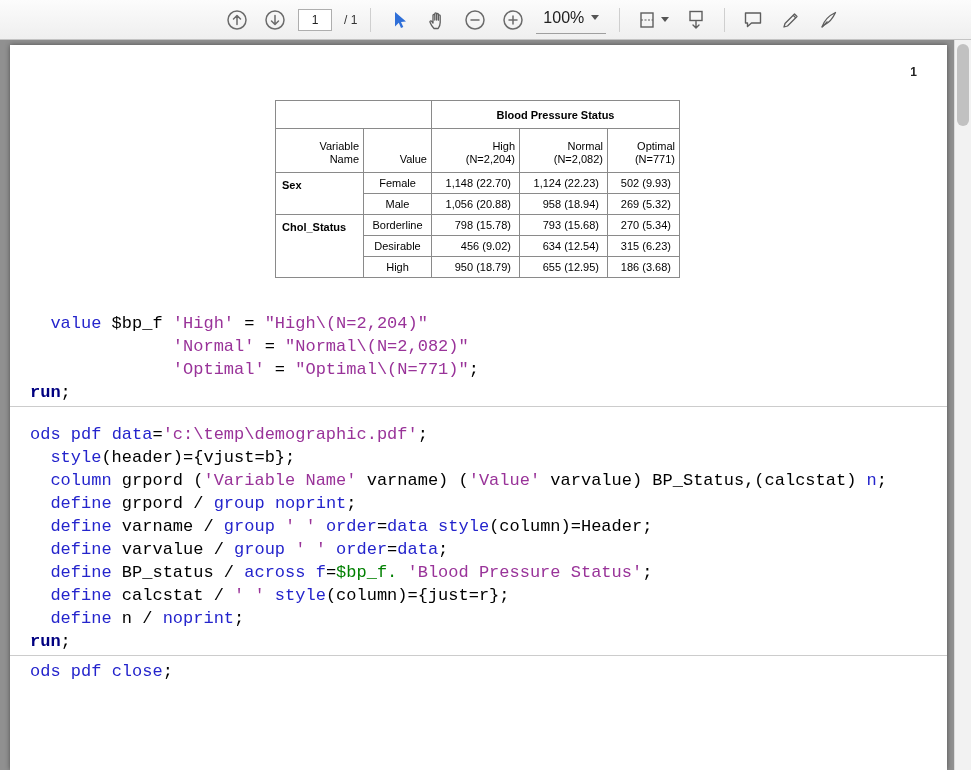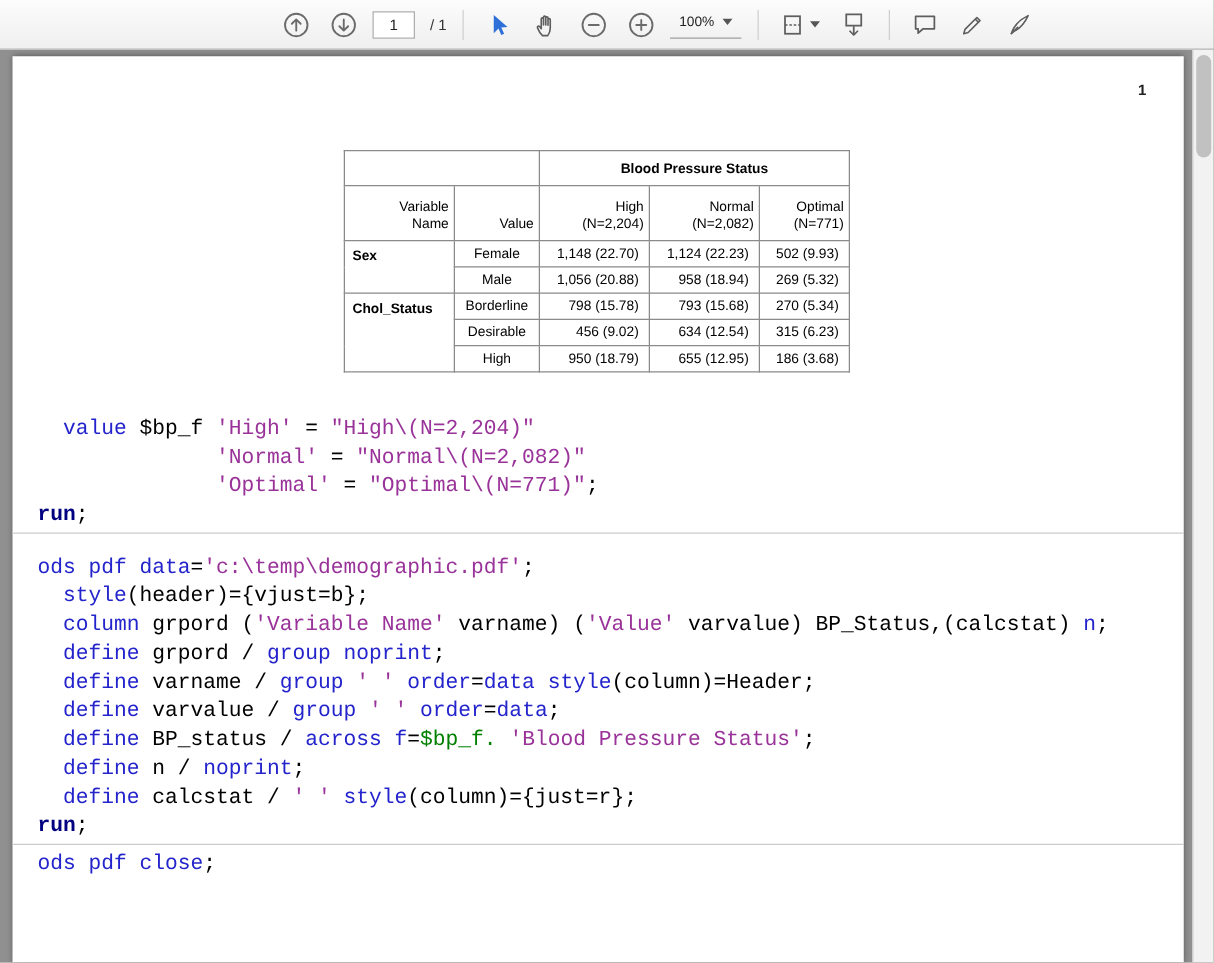--- a/index.html
+++ b/index.html
@@ -21,38 +21,38 @@
   .tb-divider { width:1px; height:24px; background:#cfcfcf; margin:0 5px; flex:0 0 auto; }
   .page-input {
     width:34px; height:22px; border:1px solid #aeaeae; background:#fff;
     text-align:center; font-size:12px; color:#222; font-family:"Liberation Sans",sans-serif;
   }
   .page-total { font-size:12px; color:#333; margin-left:4px; white-space:pre; }
   .zoom-box {
     display:flex; align-items:center; gap:7px; padding:3px 7px 6px;
     border-bottom:1px solid #9f9f9f; cursor:pointer;
   }
-  .zoom-label { font-size:11px; color:#222; }
+  .zoom-label { font-size:16px; color:#222; }
   .caret {
     width:0; height:0; border-left:4px solid transparent; border-right:4px solid transparent;
     border-top:5px solid #555;
   }
   .btn-with-caret { display:flex; align-items:center; gap:4px; border:none; background:transparent; cursor:pointer; padding:4px; }
 
   
   .doc-area { position:relative; height:730px; background:#909090; }
   .page {
     position:absolute; left:10px; top:5px; width:937px; height:725px;
     background:#fff; box-shadow:0 0 5px rgba(0,0,0,0.45);
   }
   .corner-num { position:absolute; top:20px; right:30px; font-size:12px; font-weight:bold; color:#222; }
 
   
   .report-table {
-    border-collapse:collapse; margin:75px 0 0 265px;
+    border-collapse:collapse; margin:55px 0 0 265px;
     font-size:11px; color:#000; font-family:"Liberation Sans",sans-serif;
   }
   .report-table td, .report-table th { border:1px solid #8a8a8a; }
   .span-h { height:28px; text-align:center; font-weight:bold; padding:2px 4px; }
   .col-h { height:44px; text-align:right; font-weight:normal; vertical-align:bottom; padding:3px 4px 5px; line-height:1.25; }
   .group-cell { vertical-align:top; text-align:left; font-weight:bold; padding:6px 6px; }
   .value-cell { text-align:center; padding:4px 6px; height:19px; }
   .num-cell { text-align:right; padding:4px 8px; }
 
   
@@ -260,22 +260,22 @@
         </div>
         <div class="code-rule"></div>
         <div>
           <div class="code-line"><span class="tok-st">ods</span><span class="tok-pl"> </span><span class="tok-st">pdf</span><span class="tok-pl"> </span><span class="tok-st">data</span><span class="tok-pl">=</span><span class="tok-str">'c:\temp\demographic.pdf'</span><span class="tok-pl">;</span></div>
           <div class="code-line"><span class="tok-pl">  </span><span class="tok-st">style</span><span class="tok-pl">(header)={vjust=b};</span></div>
           <div class="code-line"><span class="tok-pl">  </span><span class="tok-st">column</span><span class="tok-pl"> grpord (</span><span class="tok-str">'Variable Name'</span><span class="tok-pl"> varname) (</span><span class="tok-str">'Value'</span><span class="tok-pl"> varvalue) BP_Status,(calcstat) </span><span class="tok-st">n</span><span class="tok-pl">;</span></div>
           <div class="code-line"><span class="tok-pl">  </span><span class="tok-st">define</span><span class="tok-pl"> grpord / </span><span class="tok-st">group</span><span class="tok-pl"> </span><span class="tok-st">noprint</span><span class="tok-pl">;</span></div>
           <div class="code-line"><span class="tok-pl">  </span><span class="tok-st">define</span><span class="tok-pl"> varname / </span><span class="tok-st">group</span><span class="tok-pl"> </span><span class="tok-str">' '</span><span class="tok-pl"> </span><span class="tok-st">order</span><span class="tok-pl">=</span><span class="tok-st">data</span><span class="tok-pl"> </span><span class="tok-st">style</span><span class="tok-pl">(column)=Header;</span></div>
           <div class="code-line"><span class="tok-pl">  </span><span class="tok-st">define</span><span class="tok-pl"> varvalue / </span><span class="tok-st">group</span><span class="tok-pl"> </span><span class="tok-str">' '</span><span class="tok-pl"> </span><span class="tok-st">order</span><span class="tok-pl">=</span><span class="tok-st">data</span><span class="tok-pl">;</span></div>
           <div class="code-line"><span class="tok-pl">  </span><span class="tok-st">define</span><span class="tok-pl"> BP_status / </span><span class="tok-st">across</span><span class="tok-pl"> </span><span class="tok-st">f</span><span class="tok-pl">=</span><span class="tok-fmt">$bp_f.</span><span class="tok-pl"> </span><span class="tok-str">'Blood Pressure Status'</span><span class="tok-pl">;</span></div>
+          <div class="code-line"><span class="tok-pl">  </span><span class="tok-st">define</span><span class="tok-pl"> calcstat / </span><span class="tok-str">' '</span><span class="tok-pl"> </span><span class="tok-st">style</span><span class="tok-pl">(column)={just=r};</span></div>
           <div class="code-line"><span class="tok-pl">  </span><span class="tok-st">define</span><span class="tok-pl"> n / </span><span class="tok-st">noprint</span><span class="tok-pl">;</span></div>
-          <div class="code-line"><span class="tok-pl">  </span><span class="tok-st">define</span><span class="tok-pl"> calcstat / </span><span class="tok-str">' '</span><span class="tok-pl"> </span><span class="tok-st">style</span><span class="tok-pl">(column)={just=r};</span></div>
           <div class="code-line"><span class="tok-kw">run</span><span class="tok-pl">;</span></div>
         </div>
         <div class="code-rule tight"></div>
         <div>
           <div class="code-line"><span class="tok-st">ods</span><span class="tok-pl"> </span><span class="tok-st">pdf</span><span class="tok-pl"> </span><span class="tok-st">close</span><span class="tok-pl">;</span></div>
         </div>
       </div>
   </div>
   <div class="scrollbar">
     <div class="scroll-thumb"></div>

